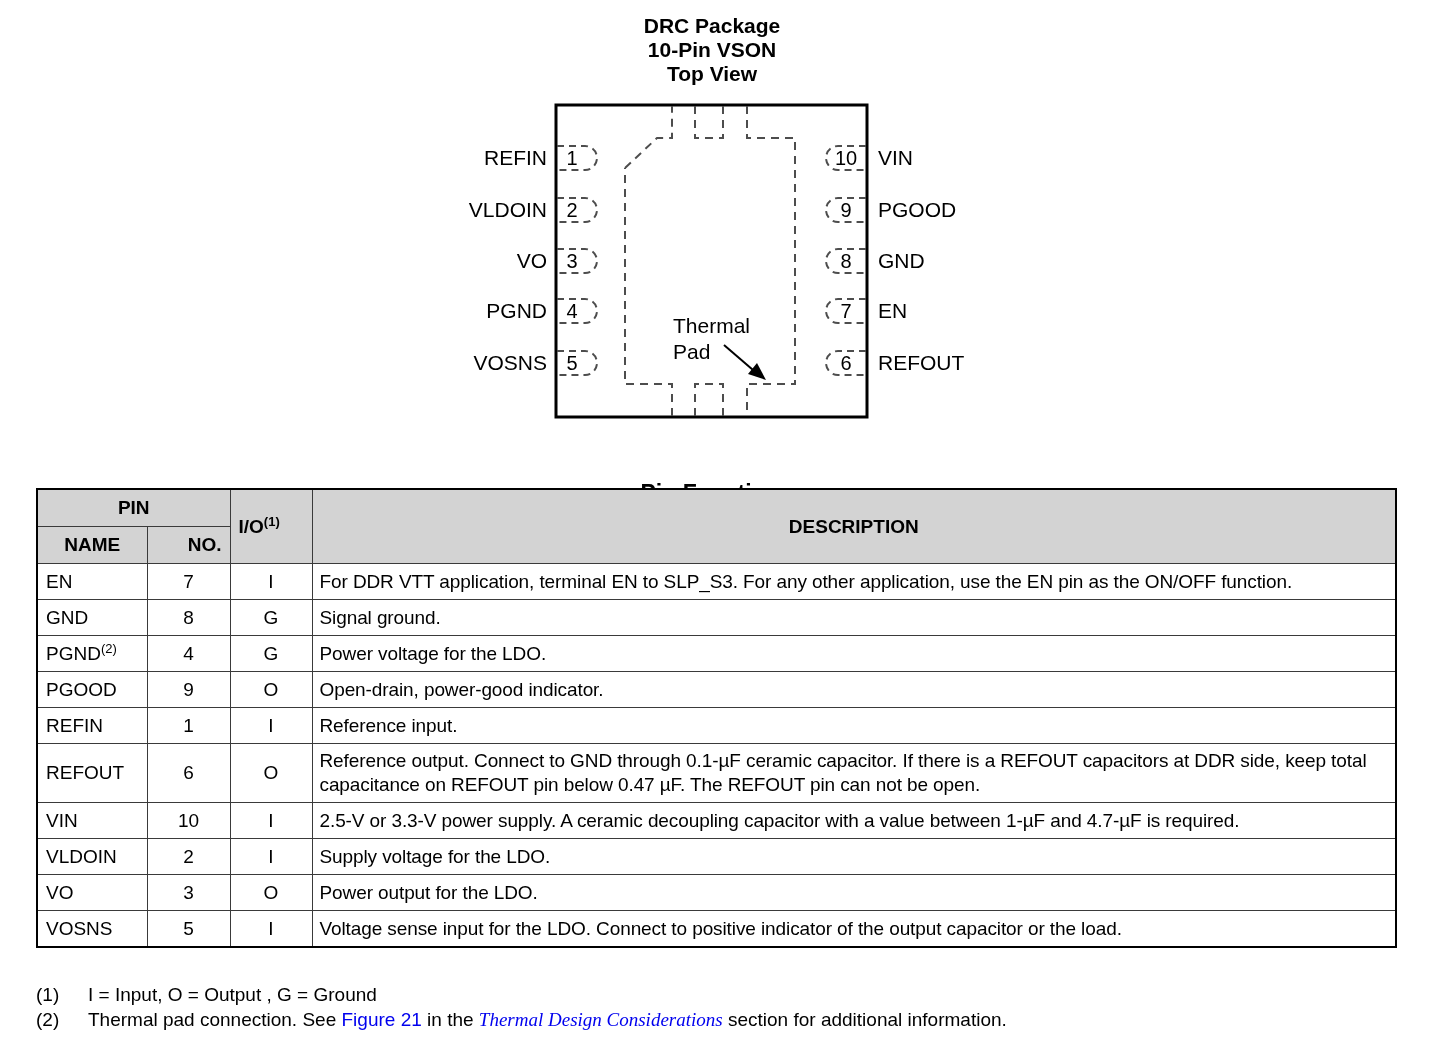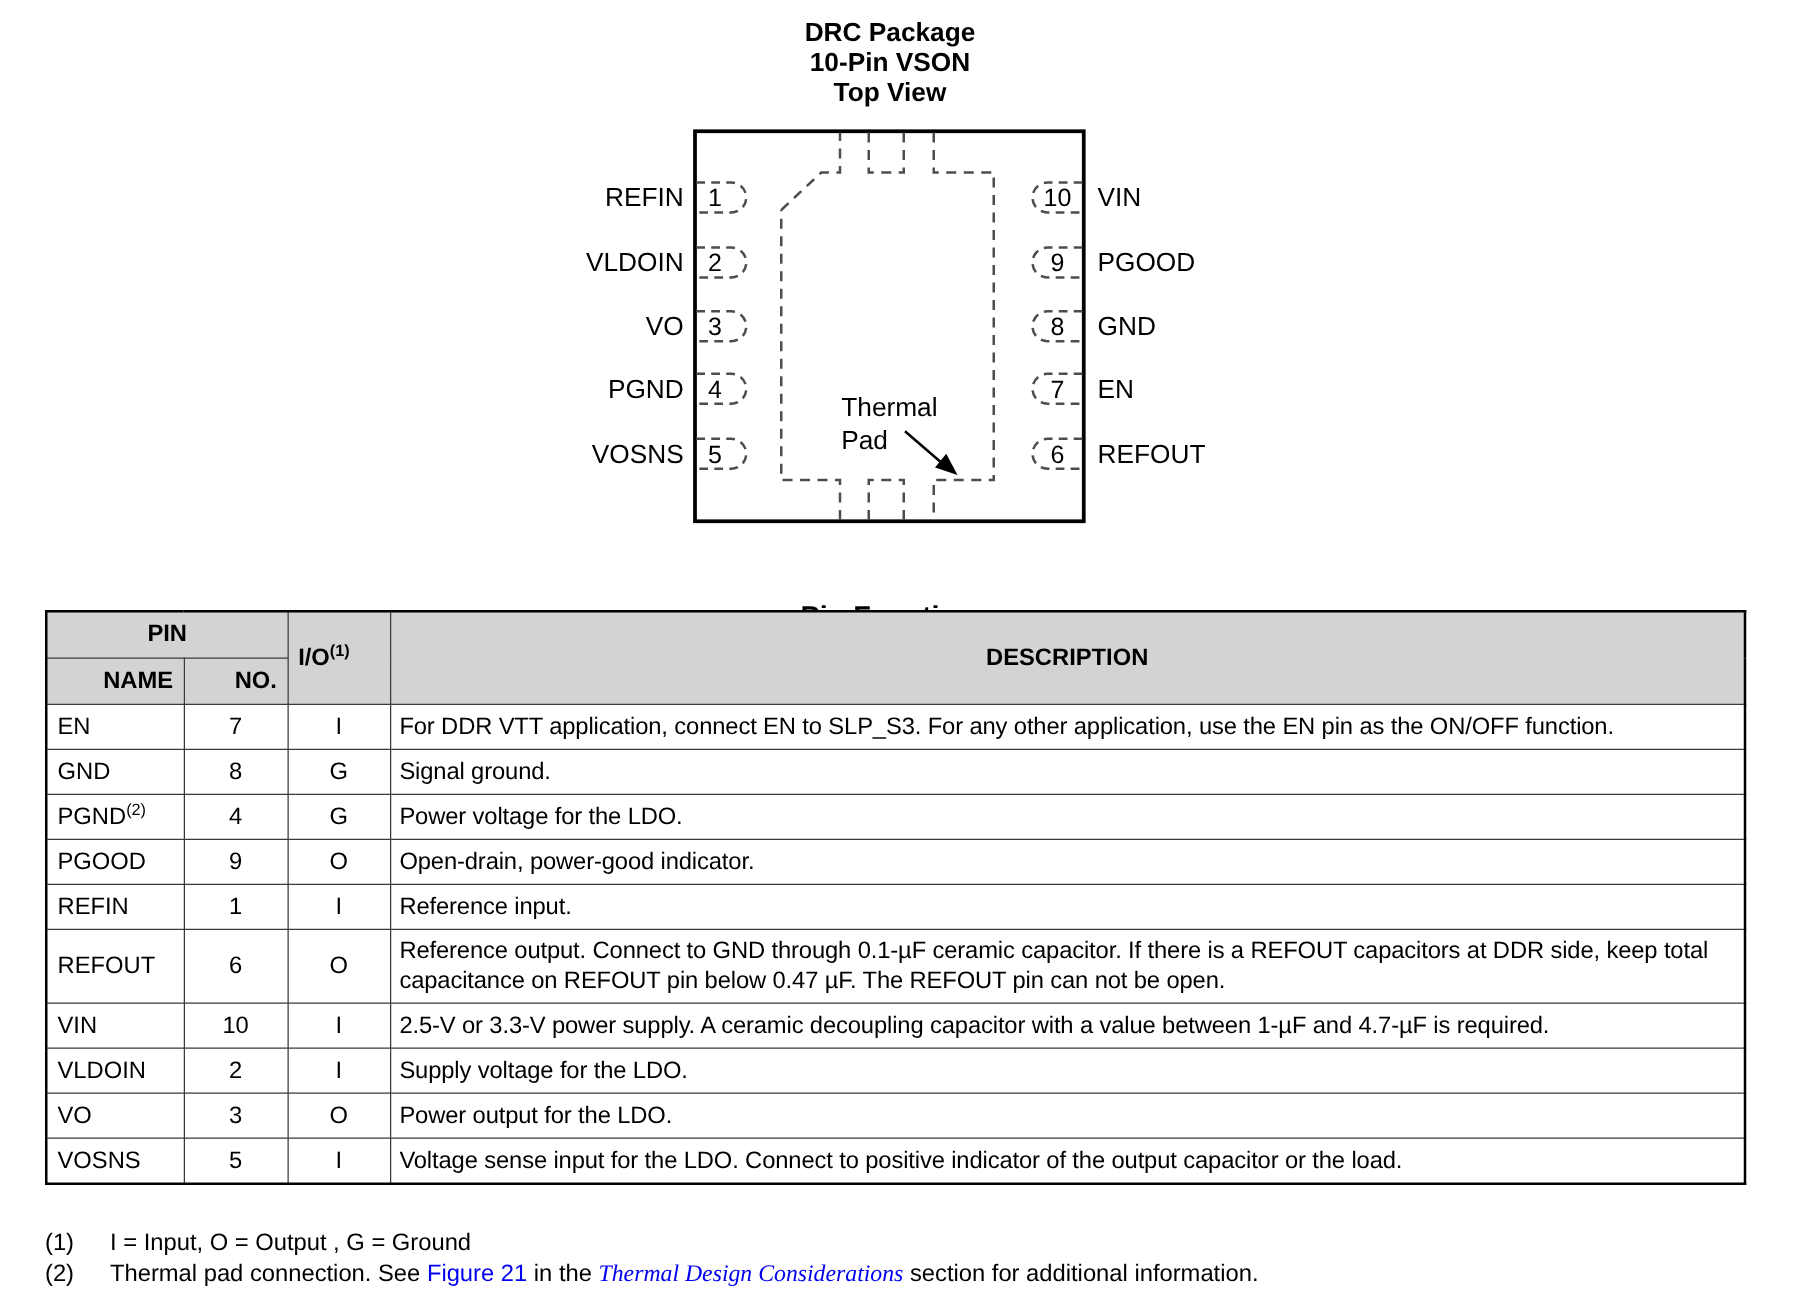--- a/index.html
+++ b/index.html
@@ -21,21 +21,21 @@
     position:absolute; left:36px; top:488px; width:1361px;
     border-collapse:collapse; table-layout:fixed;
     font-size:19px; border:2px solid #000;
   }
   .pinfn th, .pinfn td { border:1px solid #3a3a3a; }
   .pinfn th {
     background:var(--header_bg,#d3d3d3); font-weight:bold;
     padding:5px 8px; font-size:19px;
   }
   .pinfn th.h-pin  { text-align:center; height:26px; }
-  .pinfn th.h-name { text-align:right;  height:26px; }
+  .pinfn th.h-name { text-align:center;  height:26px; }
   .pinfn th.h-no   { text-align:right; }
   .pinfn th.h-io   { text-align:left; }
   .pinfn th.h-desc { text-align:center; }
   .pinfn td { padding:5px 8px; line-height:24px; }
   .pinfn td.name { text-align:left; height:25px; }
   .pinfn td.no   { text-align:center; }
   .pinfn td.io   { text-align:center; }
   .pinfn td.desc { text-align:left; padding:5px 4px 5px 7px; letter-spacing:-0.1px; }
   sup { font-size:13px; line-height:0; }
 
@@ -123,21 +123,21 @@
     <tr>
       <th class="h-name">NAME</th>
       <th class="h-no">NO.</th>
     </tr>
   </thead>
   <tbody>
     <tr>
       <td class="name"><span>EN</span><sup></sup></td>
       <td class="no">7</td>
       <td class="io">I</td>
-      <td class="desc">For DDR VTT application, connect EN to SLP_S3. For any other application, use the EN pin as the ON/OFF function.</td>
+      <td class="desc">For DDR VTT application, terminal EN to SLP_S3. For any other application, use the EN pin as the ON/OFF function.</td>
     </tr>
     <tr>
       <td class="name"><span>GND</span><sup></sup></td>
       <td class="no">8</td>
       <td class="io">G</td>
       <td class="desc">Signal ground.</td>
     </tr>
     <tr>
       <td class="name"><span>PGND</span><sup>(2)</sup></td>
       <td class="no">4</td>

